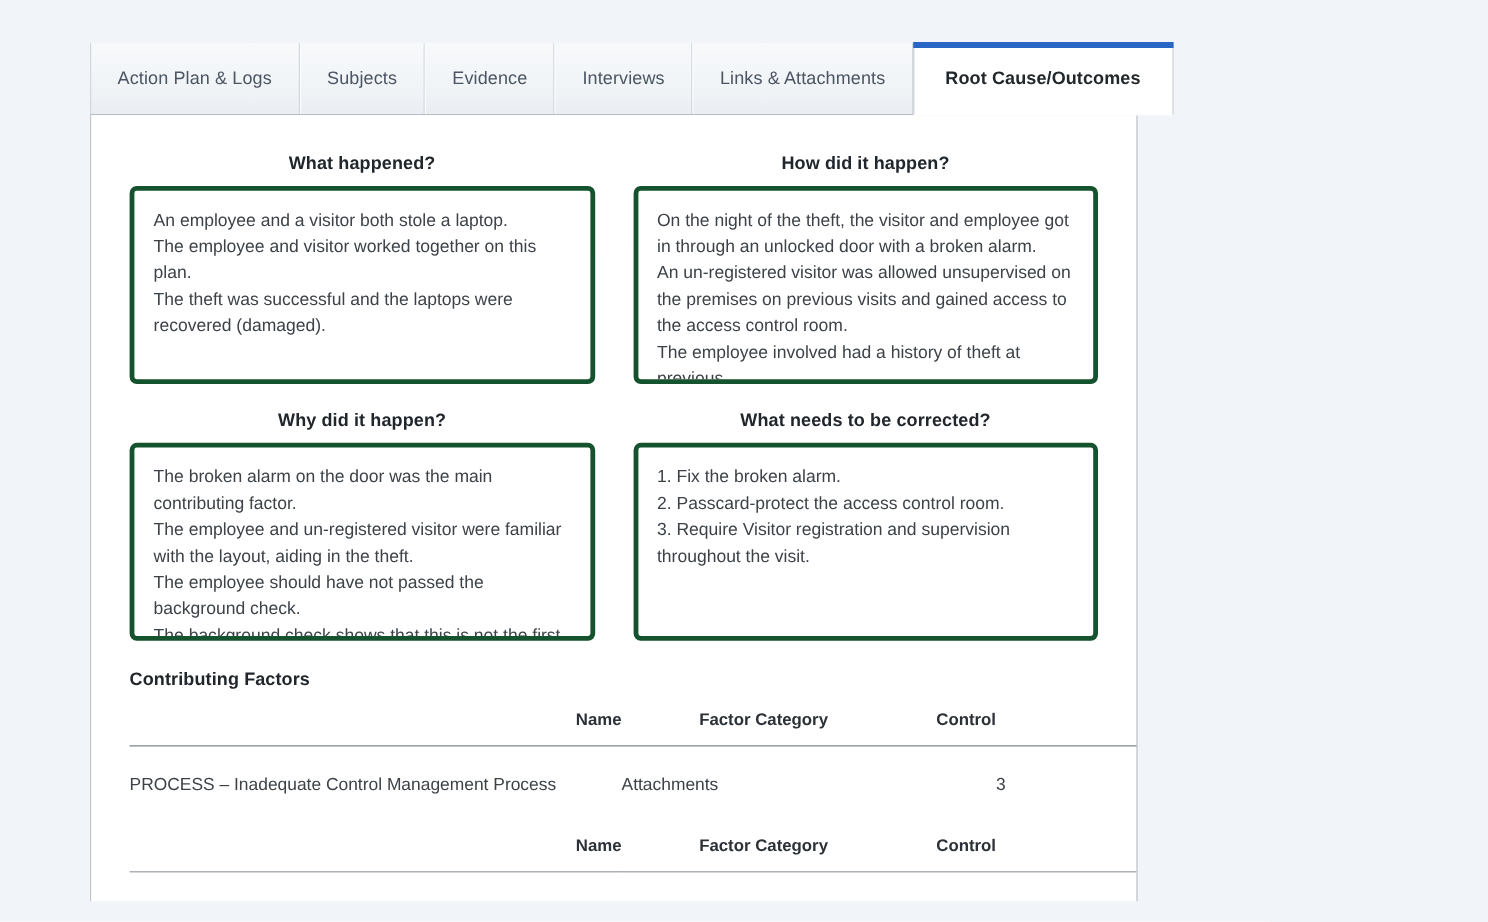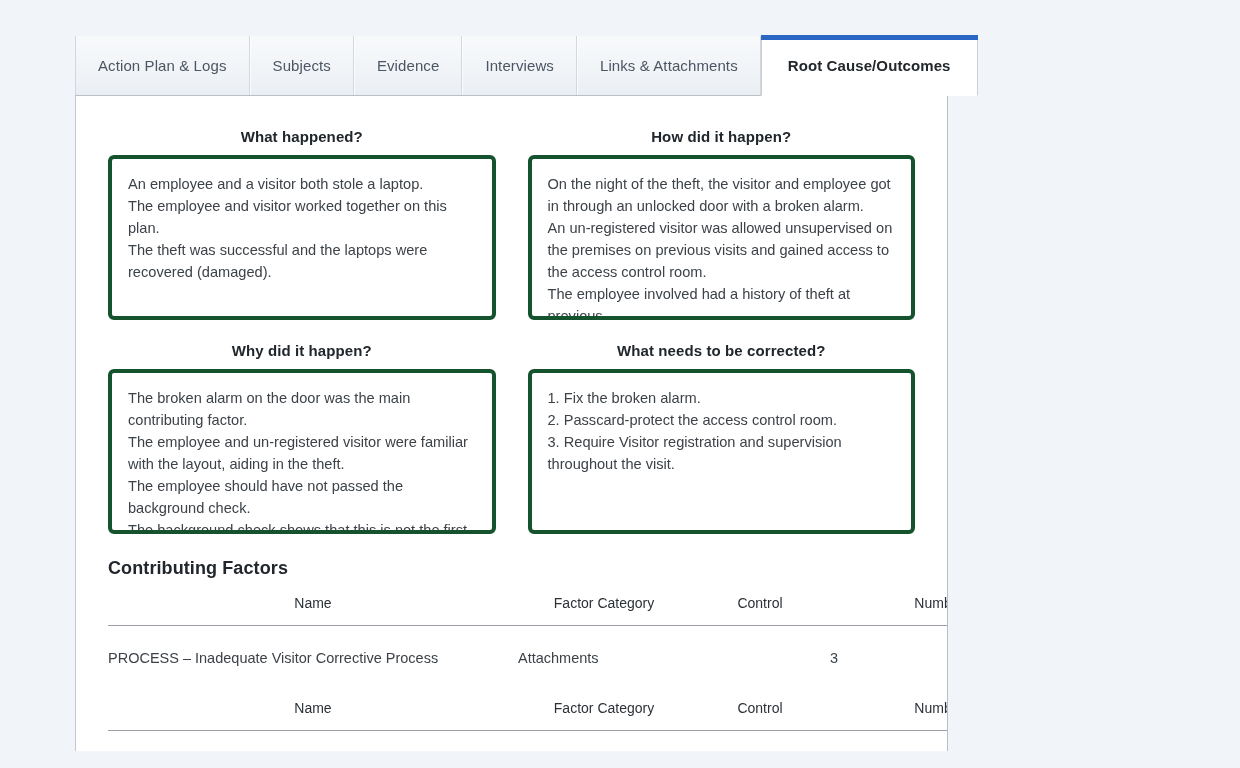--- a/index.html
+++ b/index.html
@@ -119,37 +119,37 @@
     color: #3c4248;
     overflow: hidden;
     cursor: text;
     white-space: pre-wrap;
   }
 
   
   .table-block { margin-top: 24px; }
 
   .table-title {
-    font-size: 18px;
+    font-size: 15px;
     font-weight: bold;
     color: #20262c;
     margin-bottom: 16px;
     letter-spacing: 0.1px;
   }
 
   table.rc-table {
     width: 1016px;
     border-collapse: collapse;
     table-layout: fixed;
   }
 
   table.rc-table th {
-    text-align: center;
+    text-align: right;
     font-size: 14px;
-    font-weight: normal;
+    font-weight: bold;
     color: #2b3137;
     padding: 0 0 14px 0;
     border-bottom: 1px solid #9aa0a6;
   }
 
   table.rc-table td {
     text-align: left;
     font-size: 14.5px;
     color: #3c4248;
     padding: 24px 0 10px 0;
@@ -228,21 +228,21 @@
         <thead>
           <tr>
             <th class="col-name">Name</th>
             <th class="col-cat">Factor Category</th>
             <th class="col-ctl">Control</th>
             <th class="col-num">Number of Incidents</th>
           </tr>
         </thead>
         <tbody>
           <tr>
-            <td>PROCESS – Inadequate Visitor Corrective Process</td>
+            <td>PROCESS – Inadequate Control Management Process</td>
             <td>Attachments</td>
             <td></td>
             <td>3</td>
           </tr>
         </tbody>
       </table>
     </div>
 
     <div class="table-block">
       <table class="rc-table">

